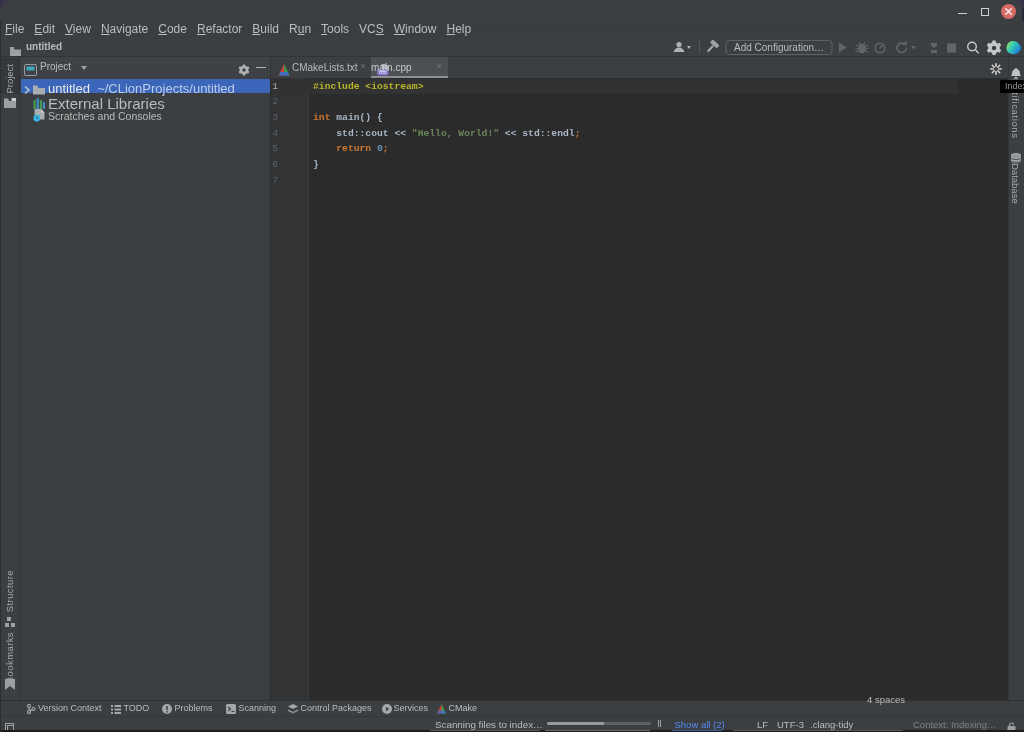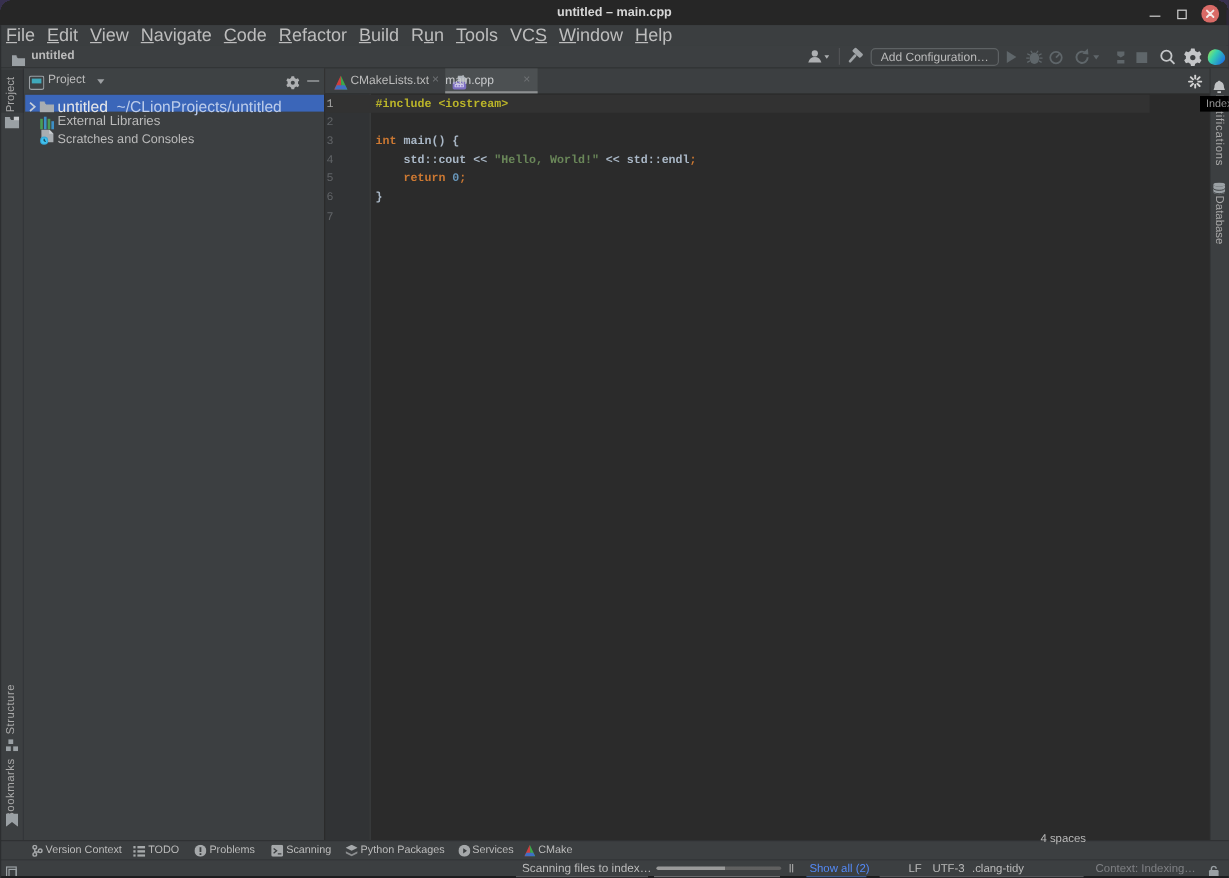--- a/index.html
+++ b/index.html
@@ -1,41 +1,40 @@
 <!DOCTYPE html>
 <html><head><meta charset="utf-8"><style>
 *{margin:0;padding:0;box-sizing:border-box}
 html,body{width:1024px;height:732px;overflow:hidden;background:#3c3f41;font-family:"Liberation Sans",sans-serif}
 .abs{position:absolute}
 #stage{position:relative;width:1024px;height:732px;background:#3c3f41}
 
 #title{left:0;top:0;width:1024px;height:21px;background:#262626;color:#d6d6d6;font-size:10.5px;font-weight:bold;text-align:center;line-height:21px}
 
-#menu{left:0;top:21px;width:1024px;height:17px;background:#3b3e40;color:#bdbdbd;font-size:15px;line-height:17px}
+#menu{left:0;top:21px;width:1024px;height:17px;background:#3b3e40;color:#bdbdbd;font-size:12px;line-height:17px}
 #menu span{display:inline-block;padding:0 5px}
 #menu u{text-decoration:underline}
 
 #nav{left:0;top:38px;width:1024px;height:19px;background:#3c3f41;border-bottom:1px solid #313335}
 
 #lstripe{left:0;top:57px;width:20px;height:643px;background:#3c3f41;border-right:1px solid #333639}
 #rstripe{left:1008px;top:57px;width:16px;height:643px;background:#3c3f41;border-left:1px solid #333639}
 #panel{left:20px;top:57px;width:250px;height:643px;background:#3c3f41}
 #editor{left:270px;top:57px;width:738px;height:643px;background:#2b2b2b}
 #tabbar{left:270px;top:57px;width:738px;height:21px;background:#3c3f41;border-left:1px solid #323232}
 
 #toolbar2{left:0;top:700px;width:1024px;height:16px;background:#3c3f41;border-top:1px solid #2f3133}
 #status{left:0;top:716px;width:1024px;height:14px;background:#3c3f41;border-top:1px solid #333639}
 #bstrip{left:0;top:730px;width:1024px;height:2px;background:#1d1d1f}
 .vtextL{color:#a9a9a9;font-size:9.5px;transform:rotate(180deg);writing-mode:vertical-rl;white-space:nowrap}
 .vtextR{color:#a9a9a9;font-size:9.5px;writing-mode:vertical-rl;white-space:nowrap}
 .mono{font-family:"Liberation Mono",monospace;font-weight:bold;font-size:9.7px;white-space:pre}
 </style></head>
 <body>
 <div id="stage">
-  <div class="abs" id="title">untitled – main.cpp</div>
 
   <div class="abs" style="left:958px;top:12.5px;width:9px;height:1.5px;background:#cfcfcf"></div>
   <div class="abs" style="left:981px;top:7.5px;width:8px;height:8px;border:1.2px solid #cfcfcf"></div>
   <div class="abs" style="left:1001px;top:4px"><svg width="15" height="15">
         <circle cx="7.5" cy="7.5" r="7.5" fill="#d96a66"></circle>
         <path d="M4.8 4.8 L10.2 10.2 M10.2 4.8 L4.8 10.2" stroke="#f3e9e8" stroke-width="1.6" stroke-linecap="round"></path>
       </svg></div>
 
   <div class="abs" style="left:0;top:0;width:8px;height:8px;background:radial-gradient(circle at 8px 8px, transparent 7px, #37304e 7px)"></div>
   <div class="abs" style="left:1016px;top:0;width:8px;height:8px;background:radial-gradient(circle at 0 8px, transparent 7px, #37304e 7px)"></div>
@@ -173,21 +172,21 @@
   <div class="abs" style="left:33px;top:81px"><svg width="12" height="11">
         <path d="M0 2.5 h4 l1.5 1.5 h6.5 v6.5 h-12 z M0 1.5 h4 l1 1 h-5 z" fill="#a8adb1"></path>
       </svg></div>
   <div class="abs" style="left:48px;top:81px;color:#e8e8e8;font-size:13px">untitled&nbsp;&nbsp;<span style="color:#bcccea">~/CLionProjects/untitled</span></div>
   <div class="abs" style="left:33px;top:95px"><svg width="12" height="11">
         <rect x="0.5" y="2" width="2.2" height="9" fill="#4a9c55"></rect>
         <rect x="3.6" y="0" width="2.2" height="11" fill="#3d8fc4"></rect>
         <rect x="6.7" y="2" width="2.2" height="9" fill="#4a9c55"></rect>
         <rect x="9.8" y="4" width="2.2" height="7" fill="#3d8fc4"></rect>
       </svg></div>
-  <div class="abs" style="left:48px;top:95px;color:#bbbbbb;font-size:11px">External Libraries</div>
+  <div class="abs" style="left:48px;top:95px;color:#bbbbbb;font-size:15px">External Libraries</div>
   <div class="abs" style="left:33px;top:108px"><svg width="13" height="13">
         <path d="M1.5 0 h6.5 l3.5 3.5 v7 h-10 z" fill="#a8adb1"></path>
         <path d="M8 0 l3.5 3.5 h-3.5 z" fill="#c9cdd1"></path>
         <circle cx="3.8" cy="9.2" r="3.4" fill="#36a8d8"></circle>
         <circle cx="3.8" cy="9.2" r="2.5" fill="#3fc2ef"></circle>
         <path d="M3.8 7.6 v1.7 l1.3 .7" stroke="#14323f" stroke-width="0.9" fill="none"></path>
       </svg></div>
   <div class="abs" style="left:48px;top:109.5px;color:#bbbbbb;font-size:10.5px">Scratches and Consoles</div>
 
   <div class="abs" style="left:278px;top:62px"><svg width="12" height="12">
@@ -254,21 +253,21 @@
         <rect x="0" y="0" width="10" height="10" rx="1.5" fill="#a5a8aa"></rect>
         <path d="M2 3 l2.5 2 l-2.5 2 M5.5 7.5 h3" stroke="#3c3f41" stroke-width="1.1" fill="none"></path>
       </svg>
     <span class="abs" style="left:212.5px">Scanning</span>
     <svg class="abs" style="left:262px;top:2px" width="10" height="10">
         <g fill="#a5a8aa">
           <path d="M5 0 l5 2.5 l-5 2.5 l-5 -2.5 z"></path>
           <path d="M0 5.3 l5 2.5 l5 -2.5 v1.7 l-5 2.5 l-5 -2.5 z" opacity="0.75"></path>
         </g>
       </svg>
-    <span class="abs" style="left:274.5px">Python Packages</span>
+    <span class="abs" style="left:274.5px">Control Packages</span>
     <svg class="abs" style="left:356px;top:2px" width="10" height="10">
         <circle cx="5" cy="5" r="5" fill="#a5a8aa"></circle>
         <path d="M4 2.8 l3.2 2.2 l-3.2 2.2 z" fill="#3c3f41"></path>
       </svg>
     <span class="abs" style="left:367.5px">Services</span>
     <svg class="abs" style="left:410px;top:2px" width="11" height="10">
         <path d="M5.5 0 L1 9.5 L6 9.5 Z" fill="#cf3f3f"></path>
         <path d="M5.5 0 L10 9.5 L6 9.5 Z" fill="#3da849"></path>
         <path d="M2.6 6.7 L8.4 6.7 L10 9.5 L1.2 9.5 Z" fill="#3f6fc4"></path>
       </svg>

